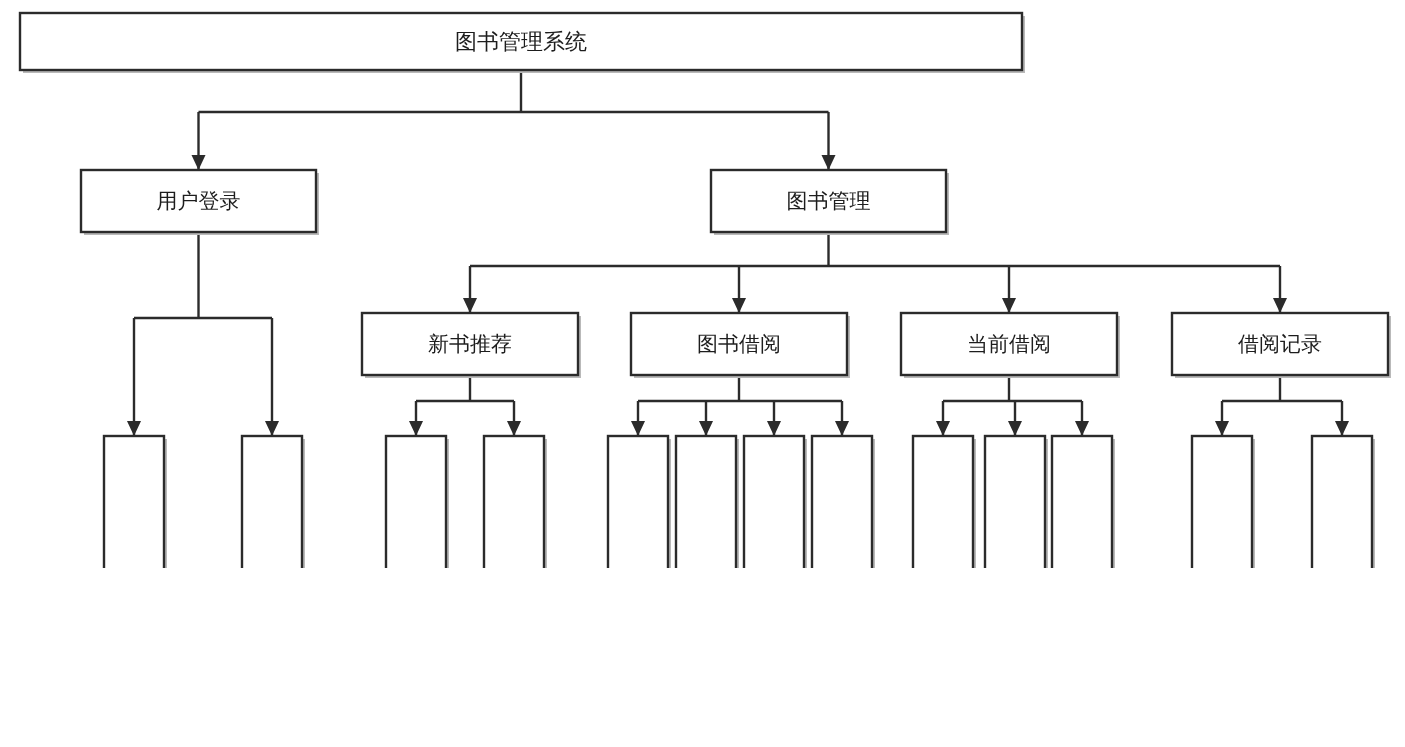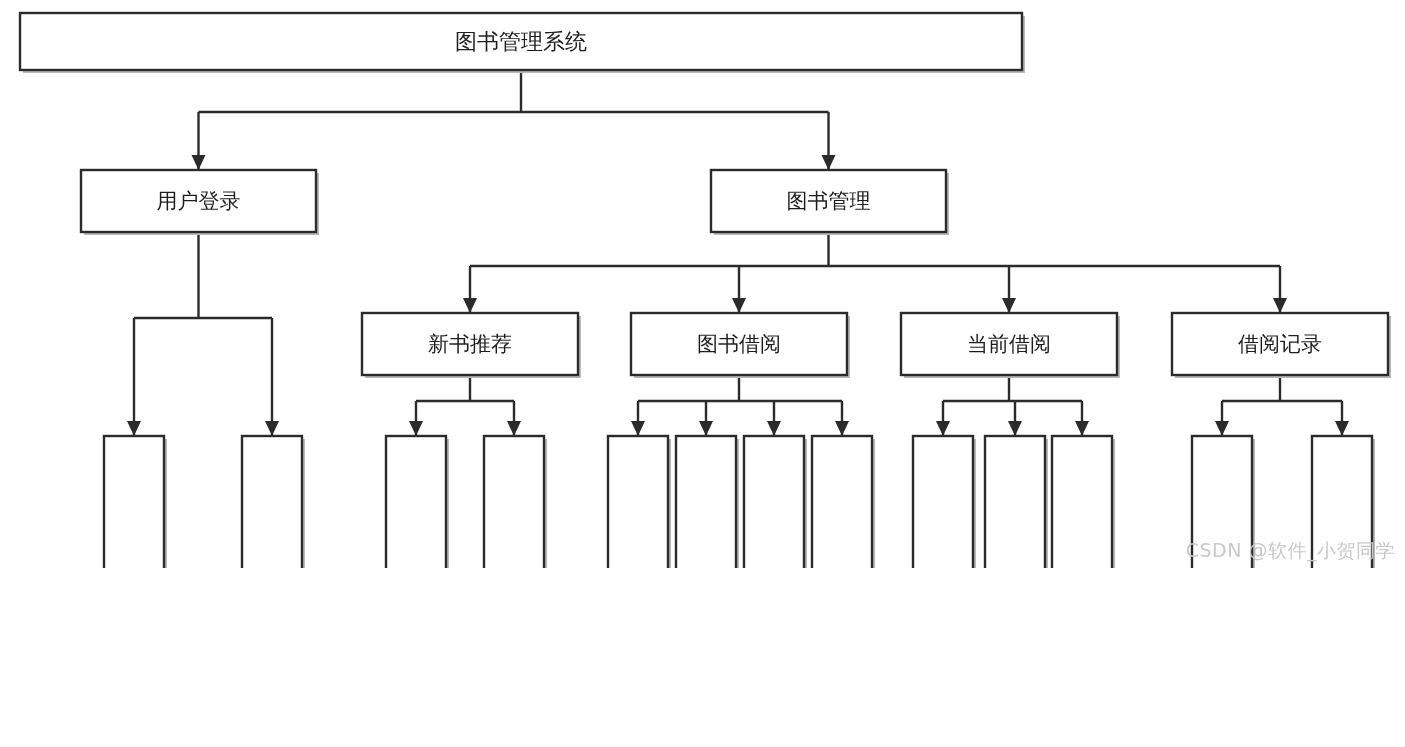--- a/index.html
+++ b/index.html
@@ -211,14 +211,13 @@
       <div class="vlabel" style="left: 676px; top: 436px; width: 60px; height: 302px;">新增图书（管理员）</div>
       <div class="vlabel" style="left: 744px; top: 436px; width: 60px; height: 302px;">编辑图书（管理员）</div>
       <div class="vlabel" style="left: 812px; top: 436px; width: 60px; height: 302px;">借阅图书</div>
       <div class="vlabel" style="left: 913px; top: 436px; width: 60px; height: 302px;">查询图书</div>
       <div class="vlabel" style="left: 985px; top: 436px; width: 60px; height: 302px;">归还图书</div>
       <div class="vlabel" style="left: 1052px; top: 436px; width: 60px; height: 302px;">确认归还（管理员）</div>
       <div class="vlabel" style="left: 1192px; top: 436px; width: 60px; height: 302px;">新增借阅记录</div>
       <div class="vlabel" style="left: 1312px; top: 436px; width: 60px; height: 302px;">查询借阅记录</div>
     </div>
 
-  <div class="watermark">CSDN @软件_小贺同学</div>
 </div>
 
 </body></html>

